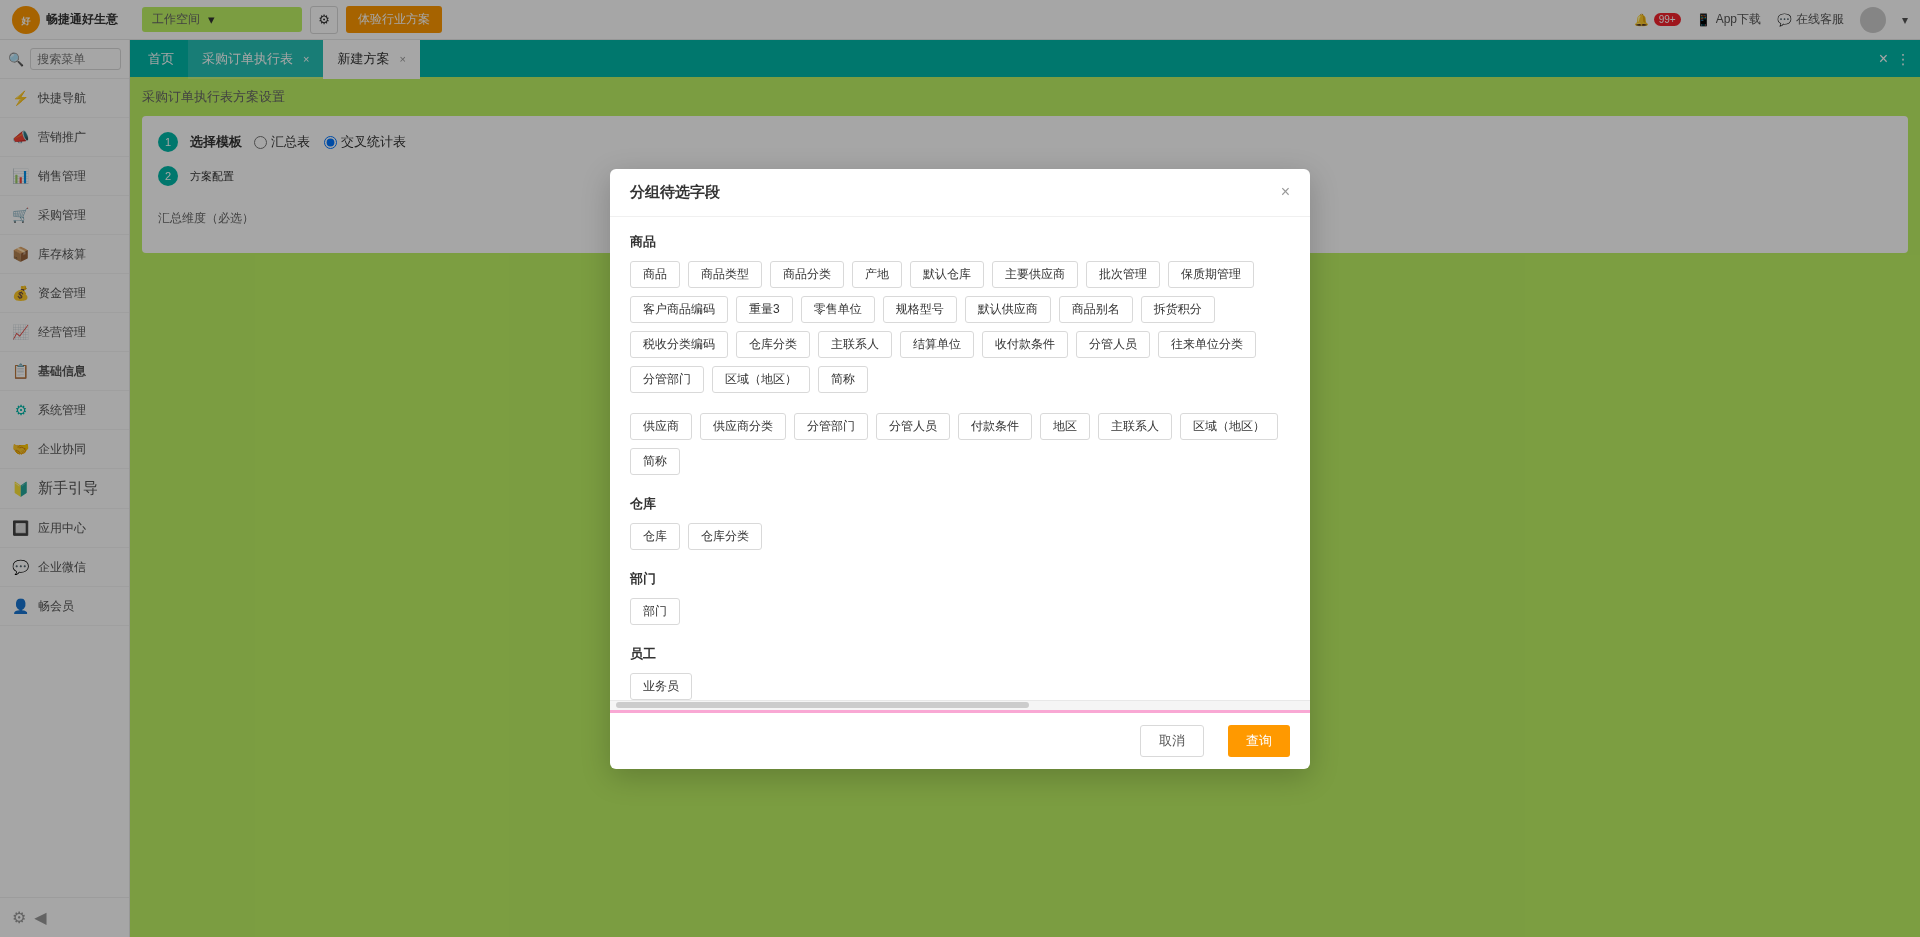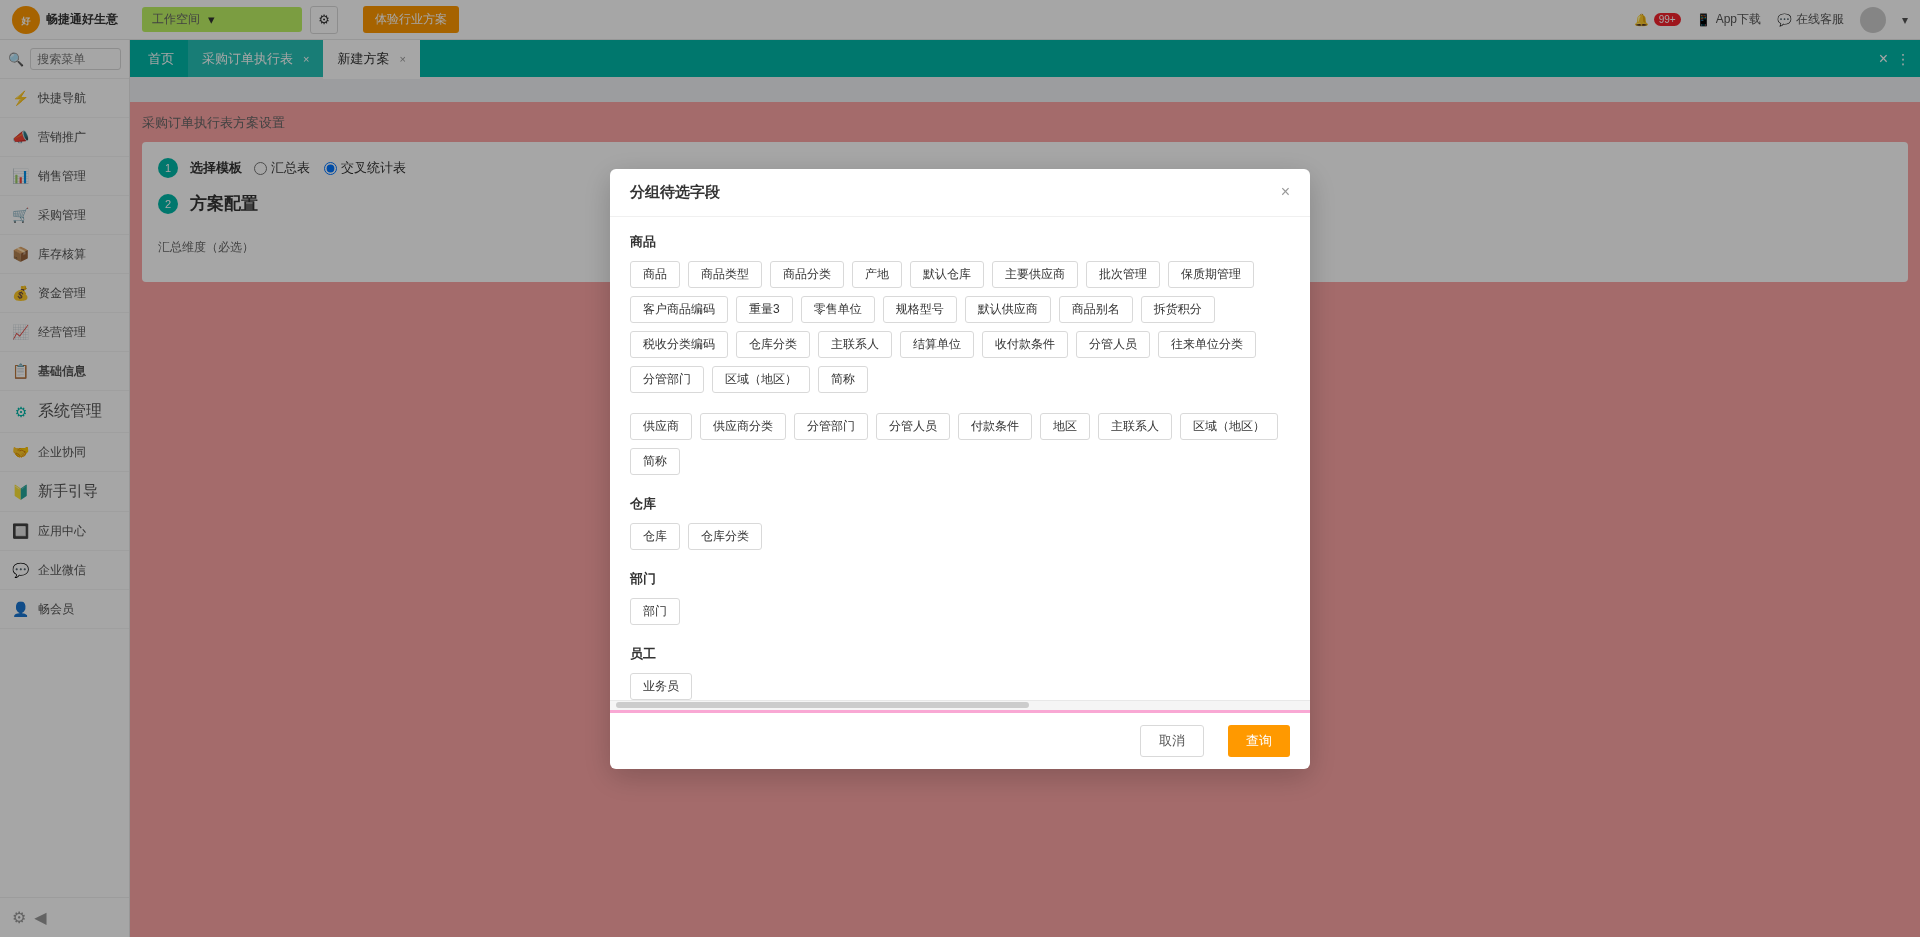--- a/index.html
+++ b/index.html
@@ -62,21 +62,20 @@
       font-size: 10px;
     }
     .btn-trial {
       background: #f90;
       color: #fff;
       border: none;
       border-radius: 3px;
       padding: 5px 12px;
       cursor: pointer;
       font-size: 12px;
-      margin-left: 17px;
     }
     .avatar {
       width: 26px; height: 26px;
       background: #ccc;
       border-radius: 50%;
     }
 
     
     .sidebar {
       position: fixed;
@@ -134,24 +133,23 @@
     }
     .sidebar-bottom .si-icon { font-size: 16px; color: #999; cursor: pointer; }
 
     
     .main-content {
       position: fixed;
       top: 40px;
       left: 130px;
       right: 0;
       bottom: 0;
-      background: #fca5a5;
+      background: #bef264;
       overflow: auto;
       padding: 12px;
-      margin-top: 26px;
     }
     .page-title {
       font-size: 13px;
       color: #666;
       margin-bottom: 10px;
     }
     .content-card {
       background: #fff;
       border-radius: 4px;
       padding: 16px;
@@ -386,21 +384,21 @@
       <div class="sidebar-item">
         <span class="si-icon">📈</span>
         <span style="font-size:12px;">经营管理</span>
       </div>
       <div class="sidebar-item">
         <span class="si-icon">📋</span>
         <span style="font-size:12px;font-weight:bold;">基础信息</span>
       </div>
       <div class="sidebar-item">
         <span class="si-icon">⚙</span>
-        <span style="font-size:16px;font-family:Liberation Serif, serif;">系统管理</span>
+        <span style="font-size:12px;font-family:Liberation Serif, serif;">系统管理</span>
       </div>
       <div class="sidebar-item">
         <span class="si-icon">🤝</span>
         <span style="font-size:12px;">企业协同</span>
       </div>
       <div class="sidebar-item">
         <span class="si-icon">🔰</span>
         <span style="font-size:15px;">新手引导</span>
       </div>
       <div class="sidebar-item">
@@ -434,21 +432,21 @@
             <span>汇总表</span>
           </label>
         <label>
             <input type="radio" name="template" checked="" style=""> 
             <span>交叉统计表</span>
           </label>
       </div>
     </div>
     <div class="step-row">
       <div class="step-num">2</div>
-      <span style="font-size:17px; font-weight:bold;">方案配置</span>
+      <span style="font-size:11px; font-weight:normal;">方案配置</span>
     </div>
     <div style="padding:10px 0; color:#666; font-size:12px;">汇总维度（必选）</div>
   </div>
 </div>
 
 <div class="overlay"></div>
 
 <div class="modal">
   <div class="modal-header">
     <span class="modal-header-title">分组待选字段</span>

